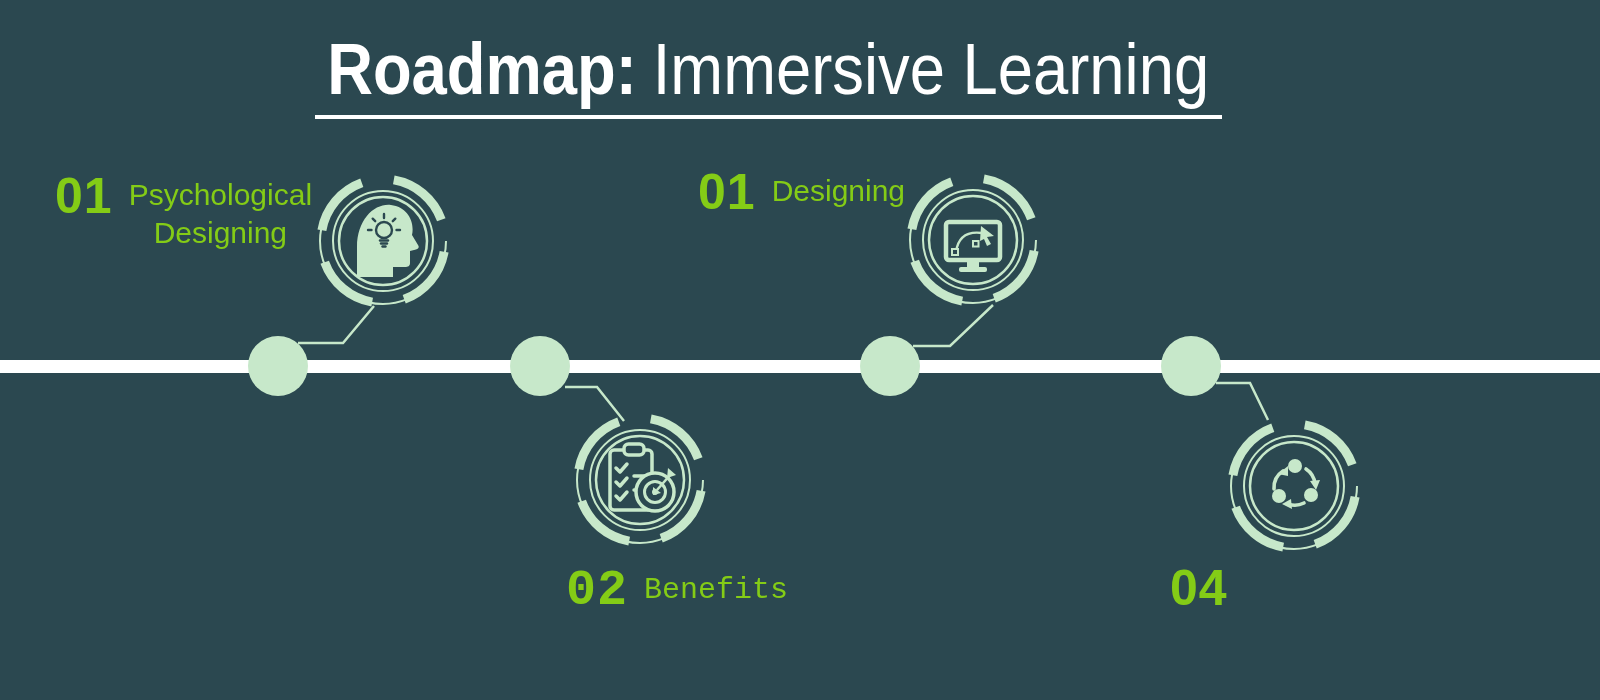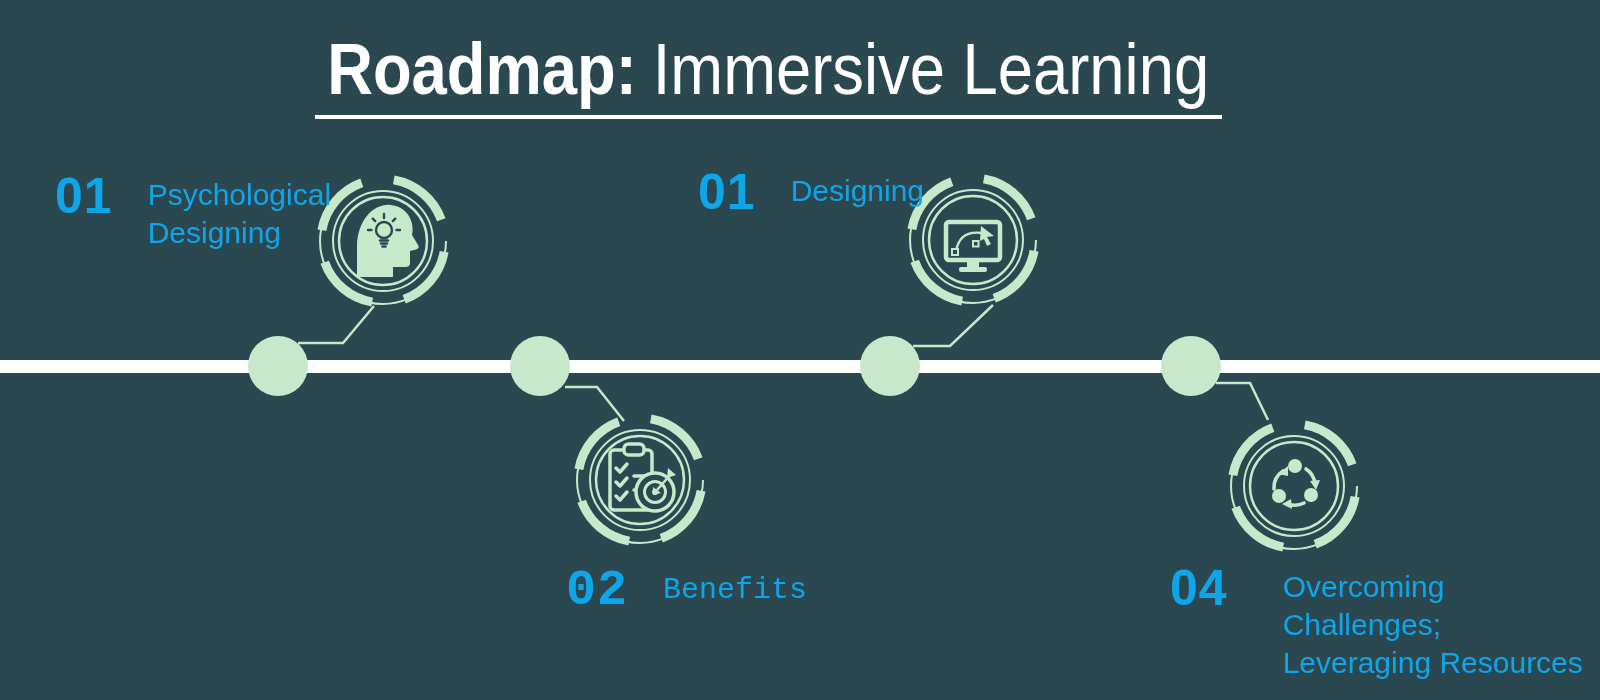--- a/index.html
+++ b/index.html
@@ -35,28 +35,28 @@
   .dot2{left:510px;top:336px;}
   .dot3{left:860px;top:336px;}
   .dot4{left:1161px;top:336px;}
   
   .badge{position:absolute;width:150px;height:150px;}
   .badge1{left:308px;top:166px;}
   .badge2{left:565px;top:405px;}
   .badge3{left:898px;top:165px;}
   .badge4{left:1219px;top:411px;}
   
-  .step{position:absolute;display:flex;align-items:flex-start;color:#0ea5e9;}
+  .step{position:absolute;display:flex;align-items:flex-start;color:#84cc16;text-align:center;}
   .step-number{font-size:50px;font-weight:700;line-height:1;letter-spacing:1px;}
   .step-label{margin:5px 0 0 16px;font-size:30px;line-height:38px;font-weight:400;}
-  .step-label span{display:block;margin-left:19px;}
+  .step-label span{display:block;}
   .step1{left:55px;top:171px;}
   .step2{left:566px;top:566px;font-family:Liberation Mono, monospace;}
   .step3{left:698px;top:167px;}
-  .step4{left:1170px;top:563px;gap:20px;}
+  .step4{left:1170px;top:563px;}
 </style>
 </head>
 <body>
 
 <div class="stage">
 
   <div class="title-wrap">
     <span class="title-inner">
       <span class="title-bold">Roadmap:</span><span class="title-regular">Immersive Learning</span>
     </span>
@@ -183,19 +183,15 @@
 
   <div class="step step3">
     <div class="step-number">01</div>
     <div class="step-label">
       <span>Designing</span>
     </div>
   </div>
 
   <div class="step step4">
     <div class="step-number">04</div>
-    <div class="step-label">
-      <span>Overcoming Challenges;</span>
-      <span>Leveraging Resources</span>
-    </div>
   </div>
 
 </div>
 
 </body></html>

